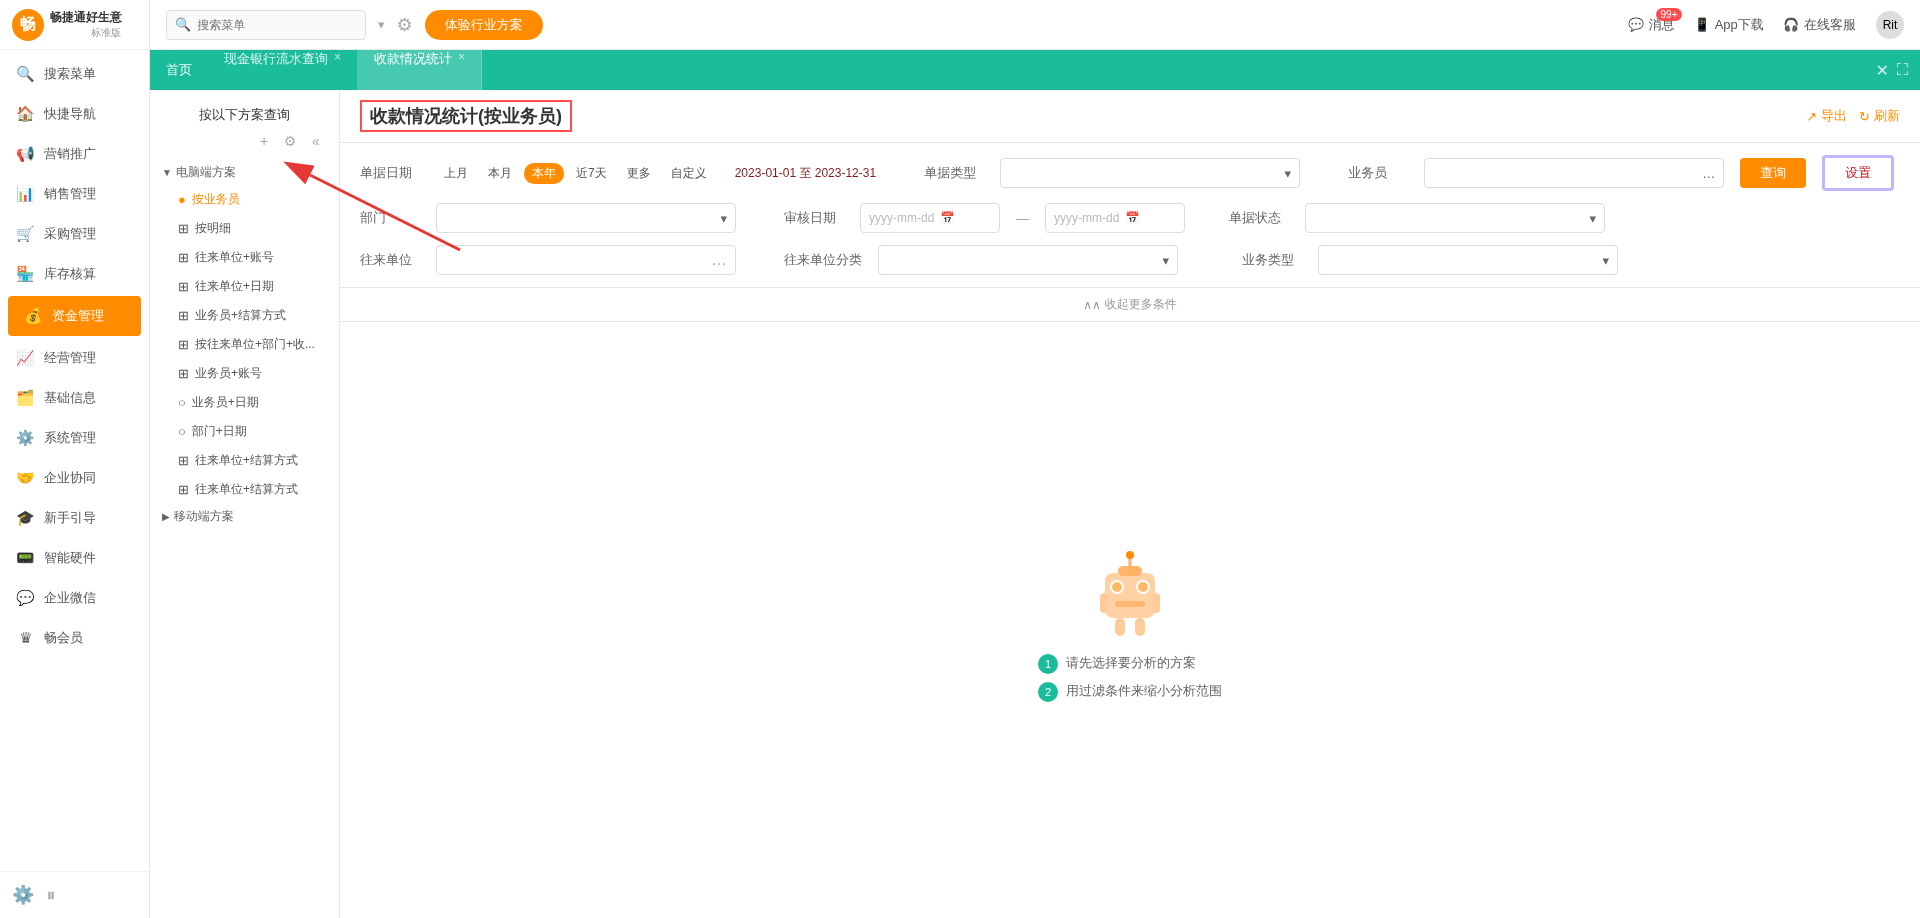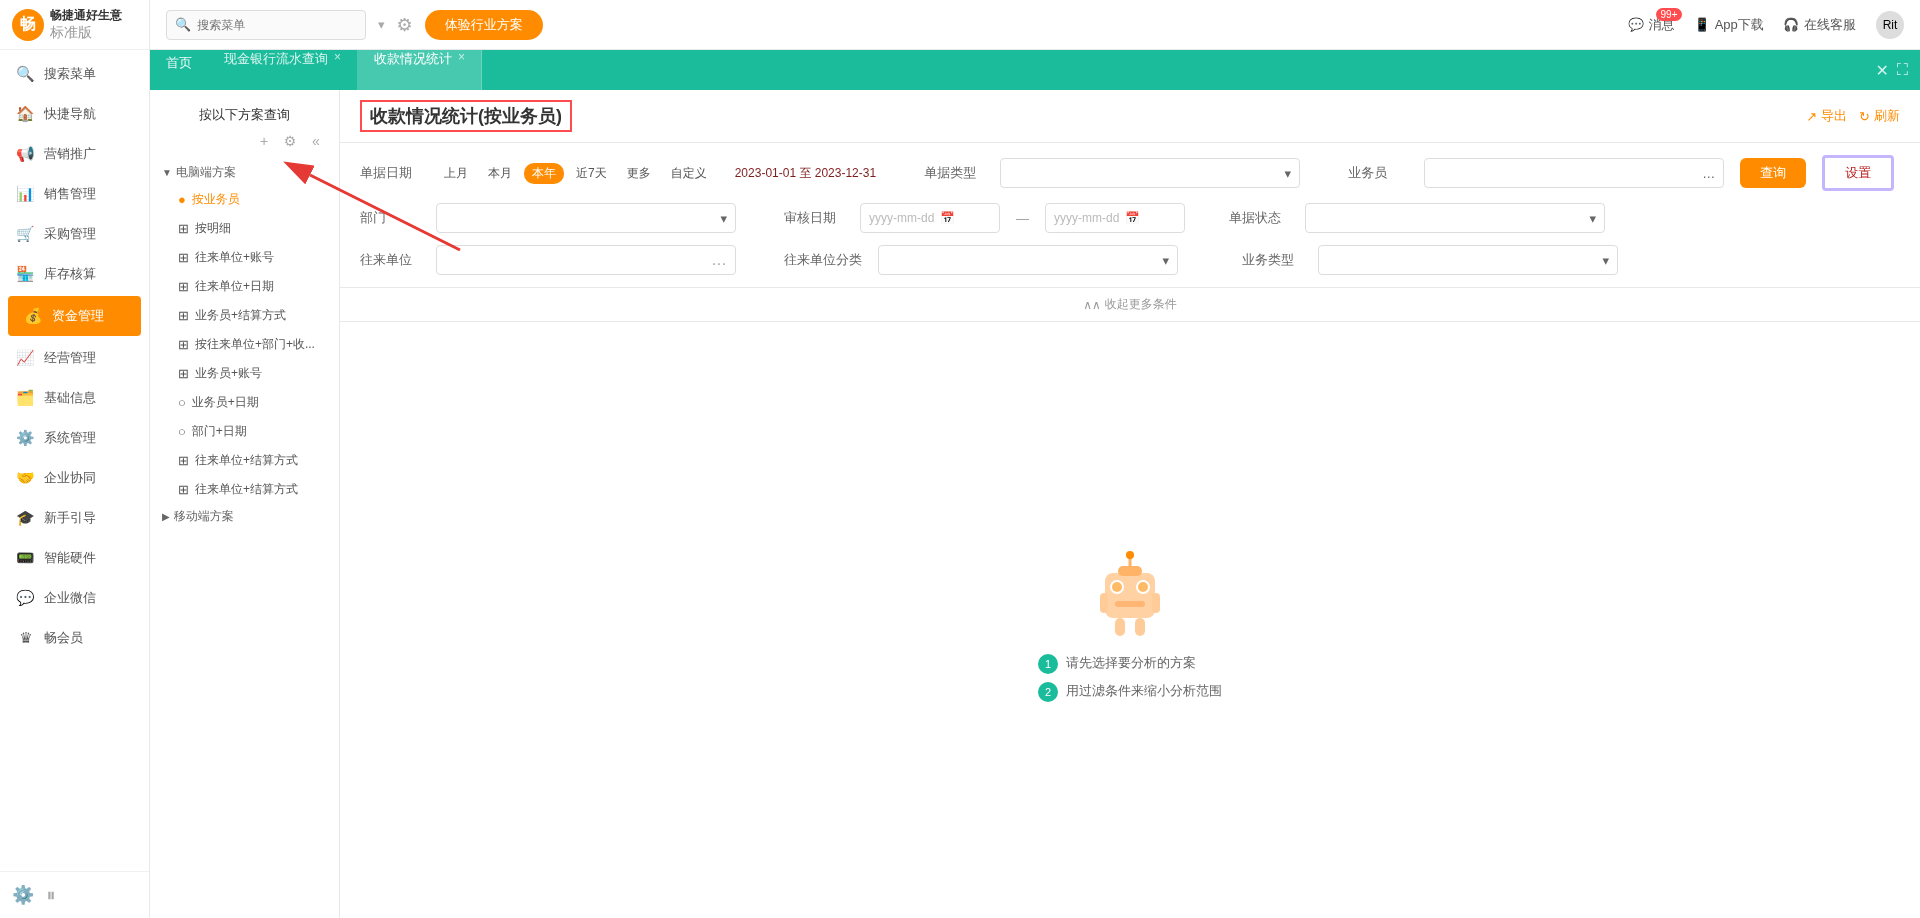--- a/index.html
+++ b/index.html
@@ -64,21 +64,21 @@
       height: 40px; background: #1abc9c; display: flex; align-items: stretch;
       padding: 0;
     }
     .tab {
       display: flex; align-items: flex-start; padding: 0 16px; gap: 6px;
       font-size: 13px; color: rgba(255,255,255,0.85); cursor: pointer;
       border-right: 1px solid rgba(255,255,255,0.2);
     }
     .tab.active { background: rgba(255,255,255,0.2); color: white; }
     .tab-close { font-size: 12px; color: rgba(255,255,255,0.7); cursor: pointer; }
-    .tab-home { padding: 4px 16px; display: flex; color: rgba(255,255,255,0.9); font-size: 13px; cursor: pointer; }
+    .tab-home { padding: 4px 16px; display: flex; align-items: center; color: rgba(255,255,255,0.9); font-size: 13px; cursor: pointer; }
     .tabs-right { margin-left: auto; display: flex; align-items: center; padding: 0 12px; gap: 8px; }
     .tabs-right-icon { color: rgba(255,255,255,0.8); font-size: 16px; cursor: pointer; }
 
     
     .content-area { flex: 1; display: flex; overflow: hidden; background: #f5f5f5; }
 
     
     .left-panel {
       width: 190px; background: #fff; border-right: 1px solid #e8e8e8;
       overflow-y: auto; padding: 8px 0;
@@ -143,21 +143,21 @@
     .filter-date-input {
       height: 30px; border: 1px solid #ddd; border-radius: 4px;
       padding: 0 8px; font-size: 12px; color: #bbb; display: flex; align-items: center;
       gap: 6px; min-width: 140px; cursor: pointer;
     }
     .filter-sep { color: #999; }
     .filter-dots { color: #aaa; cursor: pointer; font-size: 16px; }
     .action-btn {
       padding: 6px 20px; border-radius: 4px; font-size: 13px; cursor: pointer; border: none;
     }
-    .query-btn { background: #ff8c00; color: white; border-radius: 6px; }
+    .query-btn { background: #ff8c00; color: white; }
     .setting-btn { background: #fff; color: #b91c1c; border: 3px solid #c4b5fd; }
 
     
     .collapse-bar {
       display: flex; align-items: center; justify-content: center;
       padding: 8px; background: #fff; border-bottom: 1px solid #e8e8e8;
       cursor: pointer; color: #999; font-size: 12px; gap: 4px;
     }
 
     
@@ -181,21 +181,21 @@
     ::-webkit-scrollbar-thumb { background: #ddd; border-radius: 2px; }
   </style>
 </head>
 <body>
 
 <div class="sidebar">
   <div class="sidebar-logo">
     <div class="logo-icon">畅</div>
     <div>
       <div style="font-size:12px;font-weight:bold;color:#333;">畅捷通好生意</div>
-      <div style="font-size:14px;color:#999;">标准版</div>
+      <div style="font-size:10px;color:#999;margin-left:41px;">标准版</div>
     </div>
   </div>
   <div class="sidebar-menu">
     <div class="sidebar-item">
       <div class="s-icon">🔍</div>
       <span>搜索菜单</span>
     </div>
     <div class="sidebar-item">
       <div class="s-icon">🏠</div>
       <span>快捷导航</span>

